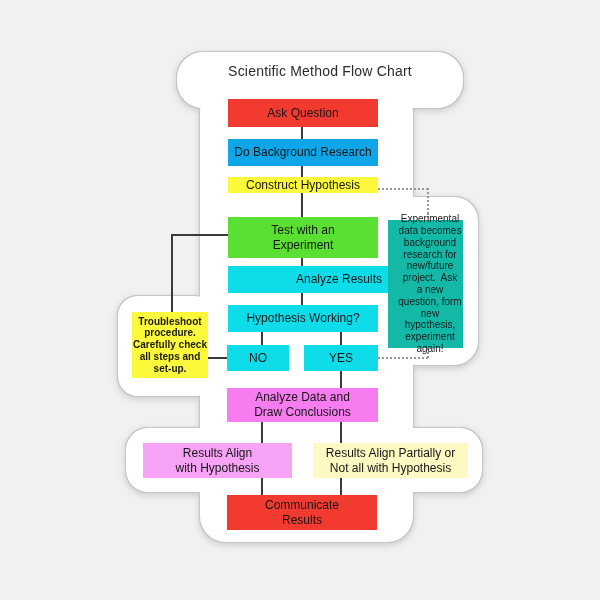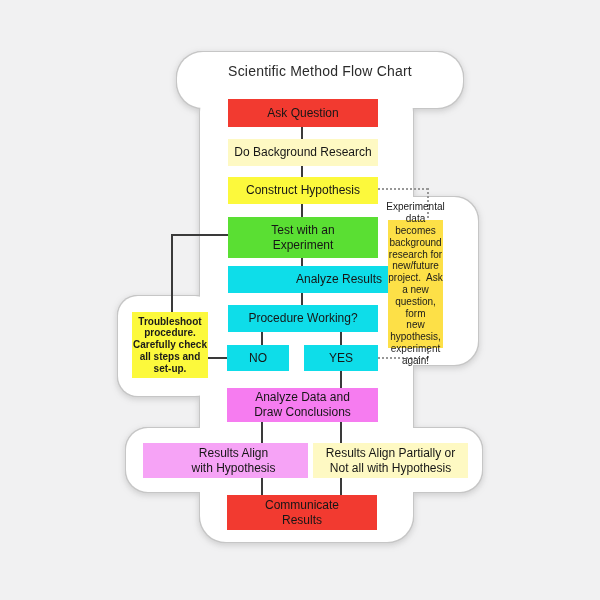--- a/index.html
+++ b/index.html
@@ -75,43 +75,43 @@
     <div class="hl" style="left:208px;top:357px;width:20px;"></div>
     <div class="dhl" style="left:378px;top:188px;width:50px;"></div>
     <div class="dvl" style="left:427px;top:188px;height:170px;"></div>
     <div class="dhl" style="left:378px;top:357px;width:50px;"></div>
   </div>
 
   <div class="content">
     <div class="title">Scientific Method Flow Chart</div>
 
     <div class="node" style="left: 228px; top: 99px; width: 150px; height: 28px; background-color: rgb(242, 58, 48);">Ask Question</div>
-    <div class="node" style="left: 228px; top: 139px; width: 150px; height: 27px; background-color: #fef9c3;">Do Background Research</div>
-    <div class="node" style="left: 228px; top: 177px; width: 150px; height: 27px; background-color: rgb(252, 249, 60);">Construct Hypothesis</div>
+    <div class="node" style="left: 228px; top: 139px; width: 150px; height: 27px; background-color: #0ea5e9;">Do Background Research</div>
+    <div class="node" style="left: 228px; top: 177px; width: 150px; height: 16px; background-color: rgb(252, 249, 60);">Construct Hypothesis</div>
     <div class="node" style="left: 228px; top: 217px; width: 150px; height: 41px; background-color: rgb(90, 223, 51);">Test with an
 Experiment</div>
     <div class="node" style="left: 228px; top: 266px; width: 150px; height: 27px; background-color: rgb(14, 221, 233); padding-left: 36px;">Analyze Results</div>
-    <div class="node" style="left: 228px; top: 305px; width: 150px; height: 27px; background-color: rgb(14, 221, 233);">Procedure Working?</div>
+    <div class="node" style="left: 228px; top: 305px; width: 150px; height: 27px; background-color: rgb(14, 221, 233);">Hypothesis Working?</div>
     <div class="node" style="left: 227px; top: 345px; width: 62px; height: 26px; background-color: rgb(14, 221, 233);">NO</div>
     <div class="node" style="left: 304px; top: 345px; width: 74px; height: 26px; background-color: rgb(14, 221, 233);">YES</div>
     <div class="node" style="left: 227px; top: 388px; width: 151px; height: 34px; background-color: rgb(246, 124, 240);">Analyze Data and
 Draw Conclusions</div>
-    <div class="node" style="left: 143px; top: 443px; width: 149px; height: 35px; background-color: rgb(246, 163, 246); padding-left: 16px;">Results Align
+    <div class="node" style="left: 143px; top: 443px; width: 149px; height: 35px; background-color: rgb(246, 163, 246);">Results Align
 with Hypothesis</div>
     <div class="node" style="left: 313px; top: 443px; width: 155px; height: 35px; background-color: #fef9c3;">Results Align Partially or
 Not all with Hypothesis</div>
     <div class="node" style="left: 227px; top: 495px; width: 150px; height: 35px; background-color: rgb(242, 58, 48);">Communicate
 Results</div>
 
     <div class="note" style="left: 132px; top: 312px; width: 76px; height: 66px; background-color: rgb(252, 249, 60); font-weight: bold;">Troubleshoot
 procedure.
 Carefully check
 all steps and
 set-up.</div>
-    <div class="note" style="left: 388px; top: 220px; width: 55px; height: 128px; background-color: #fde047;">Experimental
+    <div class="note" style="left: 388px; top: 220px; width: 66px; height: 128px; background-color: #14b8a6; padding-left: 9px;">Experimental
 data becomes
 background
 research for
 new/future
 project.  Ask
 a new
 question, form
 new hypothesis,
 experiment
 again!</div>

